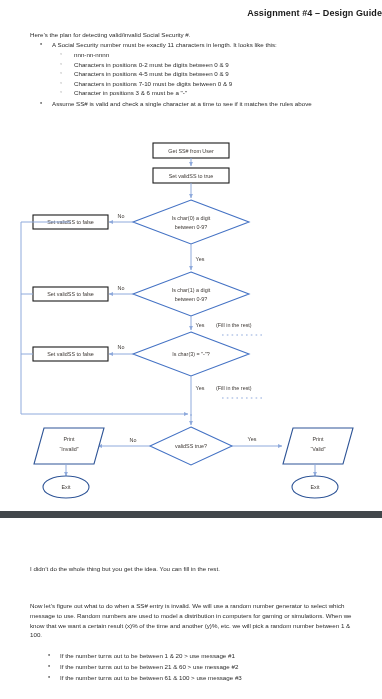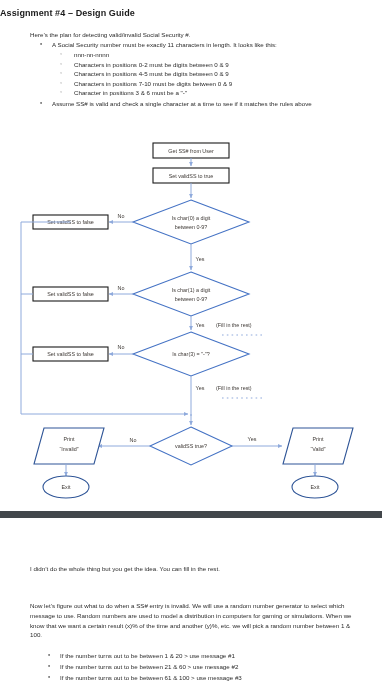--- a/index.html
+++ b/index.html
@@ -4,21 +4,21 @@
 <style>
   html,body{margin:0;padding:0;}
   body{
     width:382px;height:699px;background:#ffffff;
     font-family:"Liberation Sans", sans-serif;
     color:#2b2b2b;position:relative;overflow:hidden;
   }
   .page{position:relative;width:382px;height:699px;}
 
   .doc-title{
-    position:absolute;left:0;top:8px;width:382px;text-align:left;
+    position:absolute;left:0;top:8px;width:382px;text-align:right;
     font-size:9px;font-weight:bold;color:#1a1a1a;letter-spacing:.1px;
   }
   .intro{
     position:absolute;left:30px;top:31px;width:330px;
     font-size:6.2px;color:#2b2b2b;
   }
 
   ul.lvl1{position:absolute;left:38px;top:40px;width:336px;margin:0;padding:0;list-style:none;}
   ul.lvl1 > li{position:relative;padding-left:14px;font-size:6.2px;margin:0 0 1px 0;line-height:9px;}
   ul.lvl1 > li:before{content:"\25CF";position:absolute;left:2px;top:0;font-size:3.6px;line-height:9px;color:#2b2b2b;}

